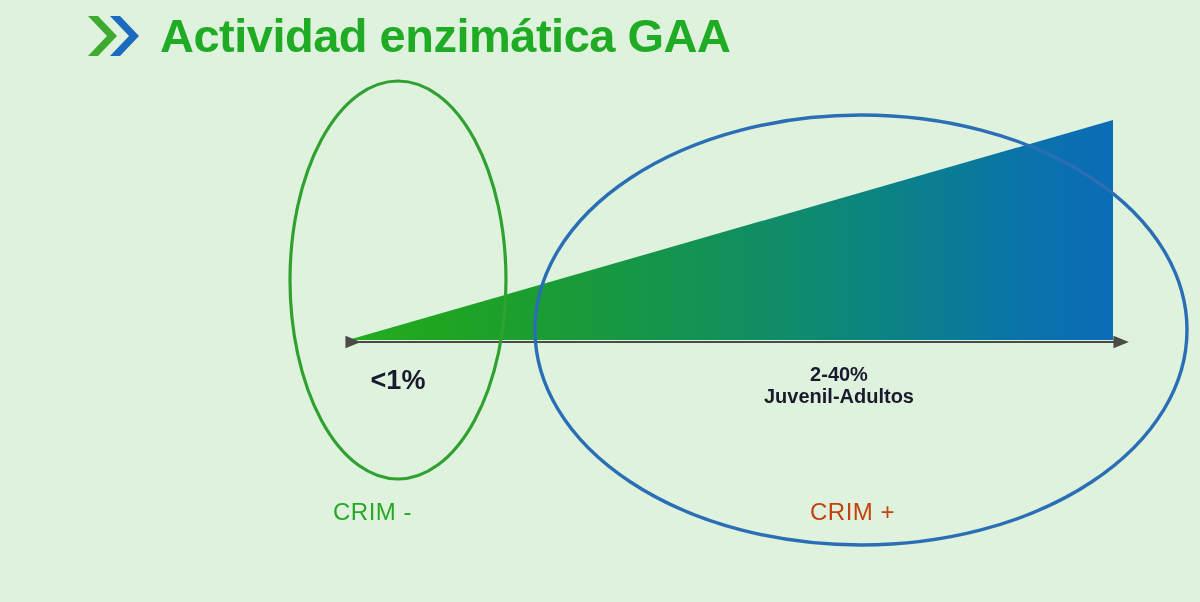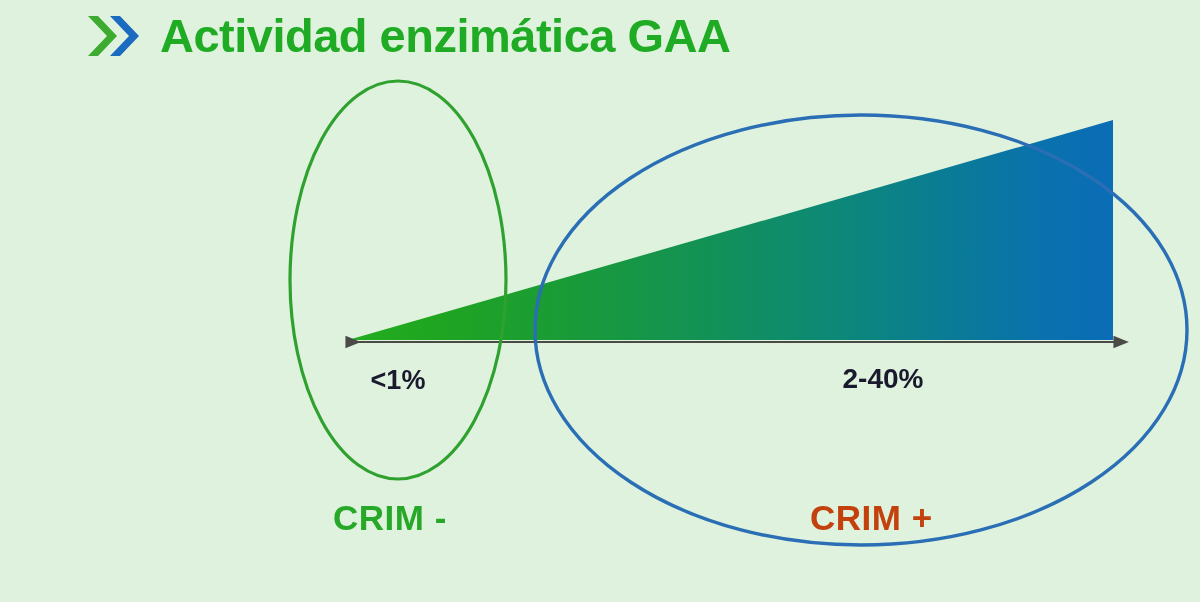--- a/index.html
+++ b/index.html
@@ -63,32 +63,32 @@
     line-height: 1.12;
     white-space: nowrap;
   }
   #label-infantil {
     left: 273px;
     top: 365px;
     width: 250px;
     font-size: 27px;
   }
   #label-juvenil {
-    left: 658px;
+    left: 614px;
     top: 363px;
     width: 450px;
-    font-size: 28px;
+    font-size: 20px;
   }
   .range-pct { display: block; }
   .range-name { display: block; }
 
   .crim-label {
     position: absolute;
-    font-size: 35px;
-    font-weight: bold;
+    font-size: 24px;
+    font-weight: normal;
     white-space: nowrap;
     letter-spacing: 0.5px;
   }
   #crim-negative {
     left: 333px;
     top: 498px;
     color: #28a828;
   }
   #crim-positive {
     left: 810px;
@@ -145,18 +145,19 @@
       <ellipse cx="861" cy="330" rx="326" ry="215" fill="none" stroke="#2a6fb5" stroke-width="3.4"></ellipse>
     </g>
   </svg>
 
   <div class="range-label" id="label-infantil">
     <span class="range-pct">&lt;1%</span>
   </div>
 
   <div class="range-label" id="label-juvenil">
     <span class="range-pct">2-40%</span>
+    <span class="range-name">Juvenil-Adultos</span>
   </div>
 
   <div class="crim-label" id="crim-negative">CRIM -</div>
   <div class="crim-label" id="crim-positive">CRIM +</div>
 
 </div>
 
 </body></html>

